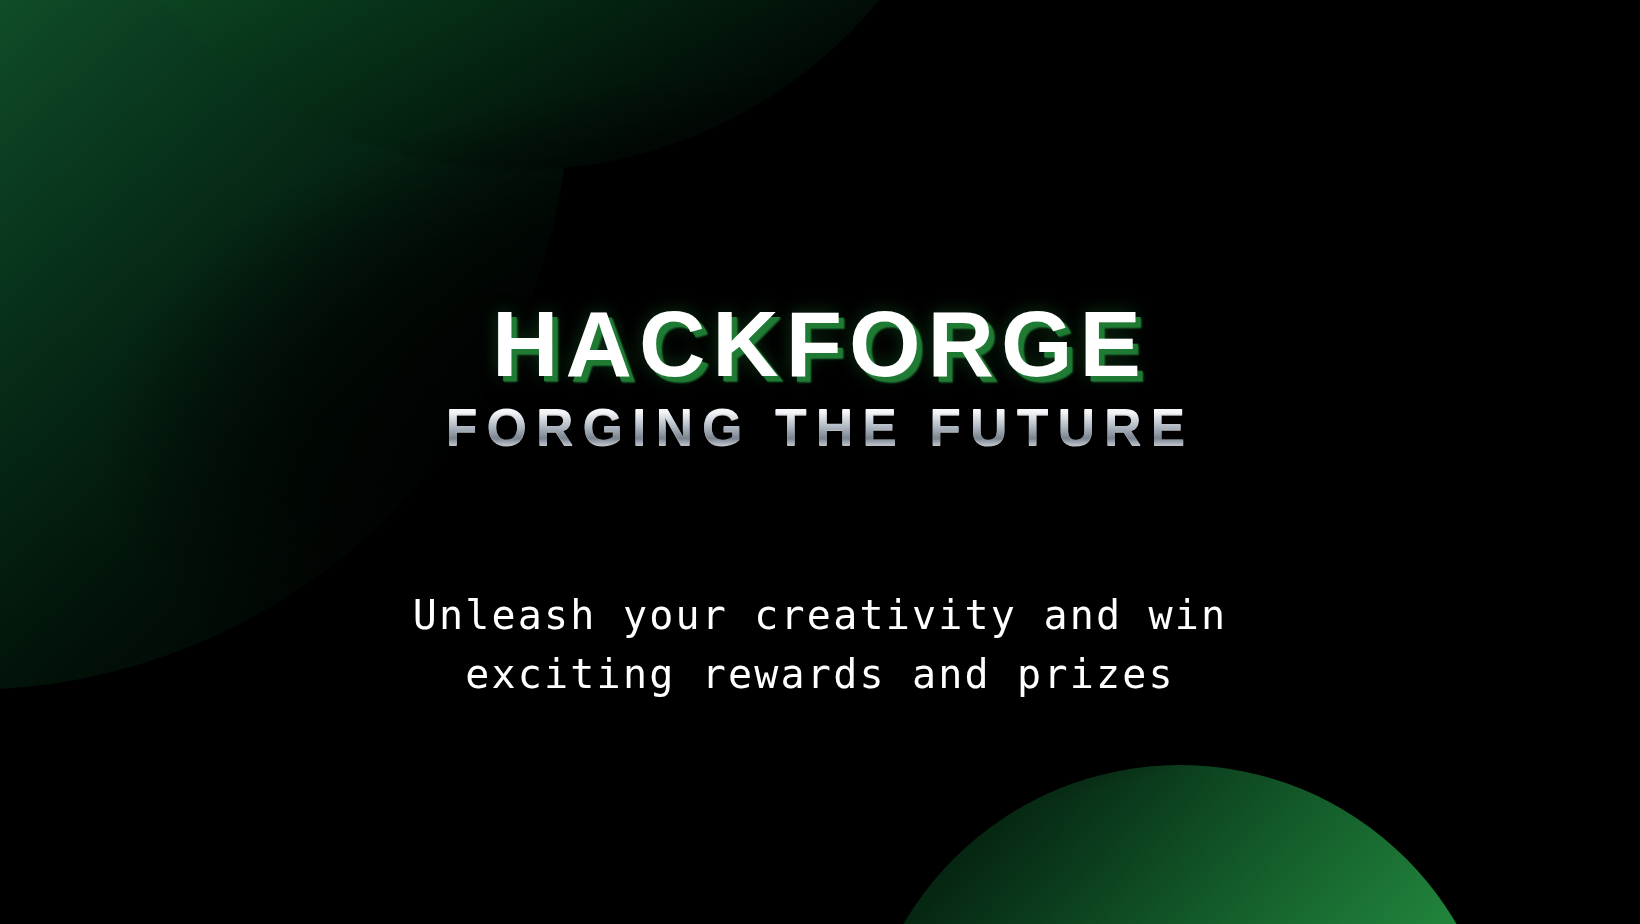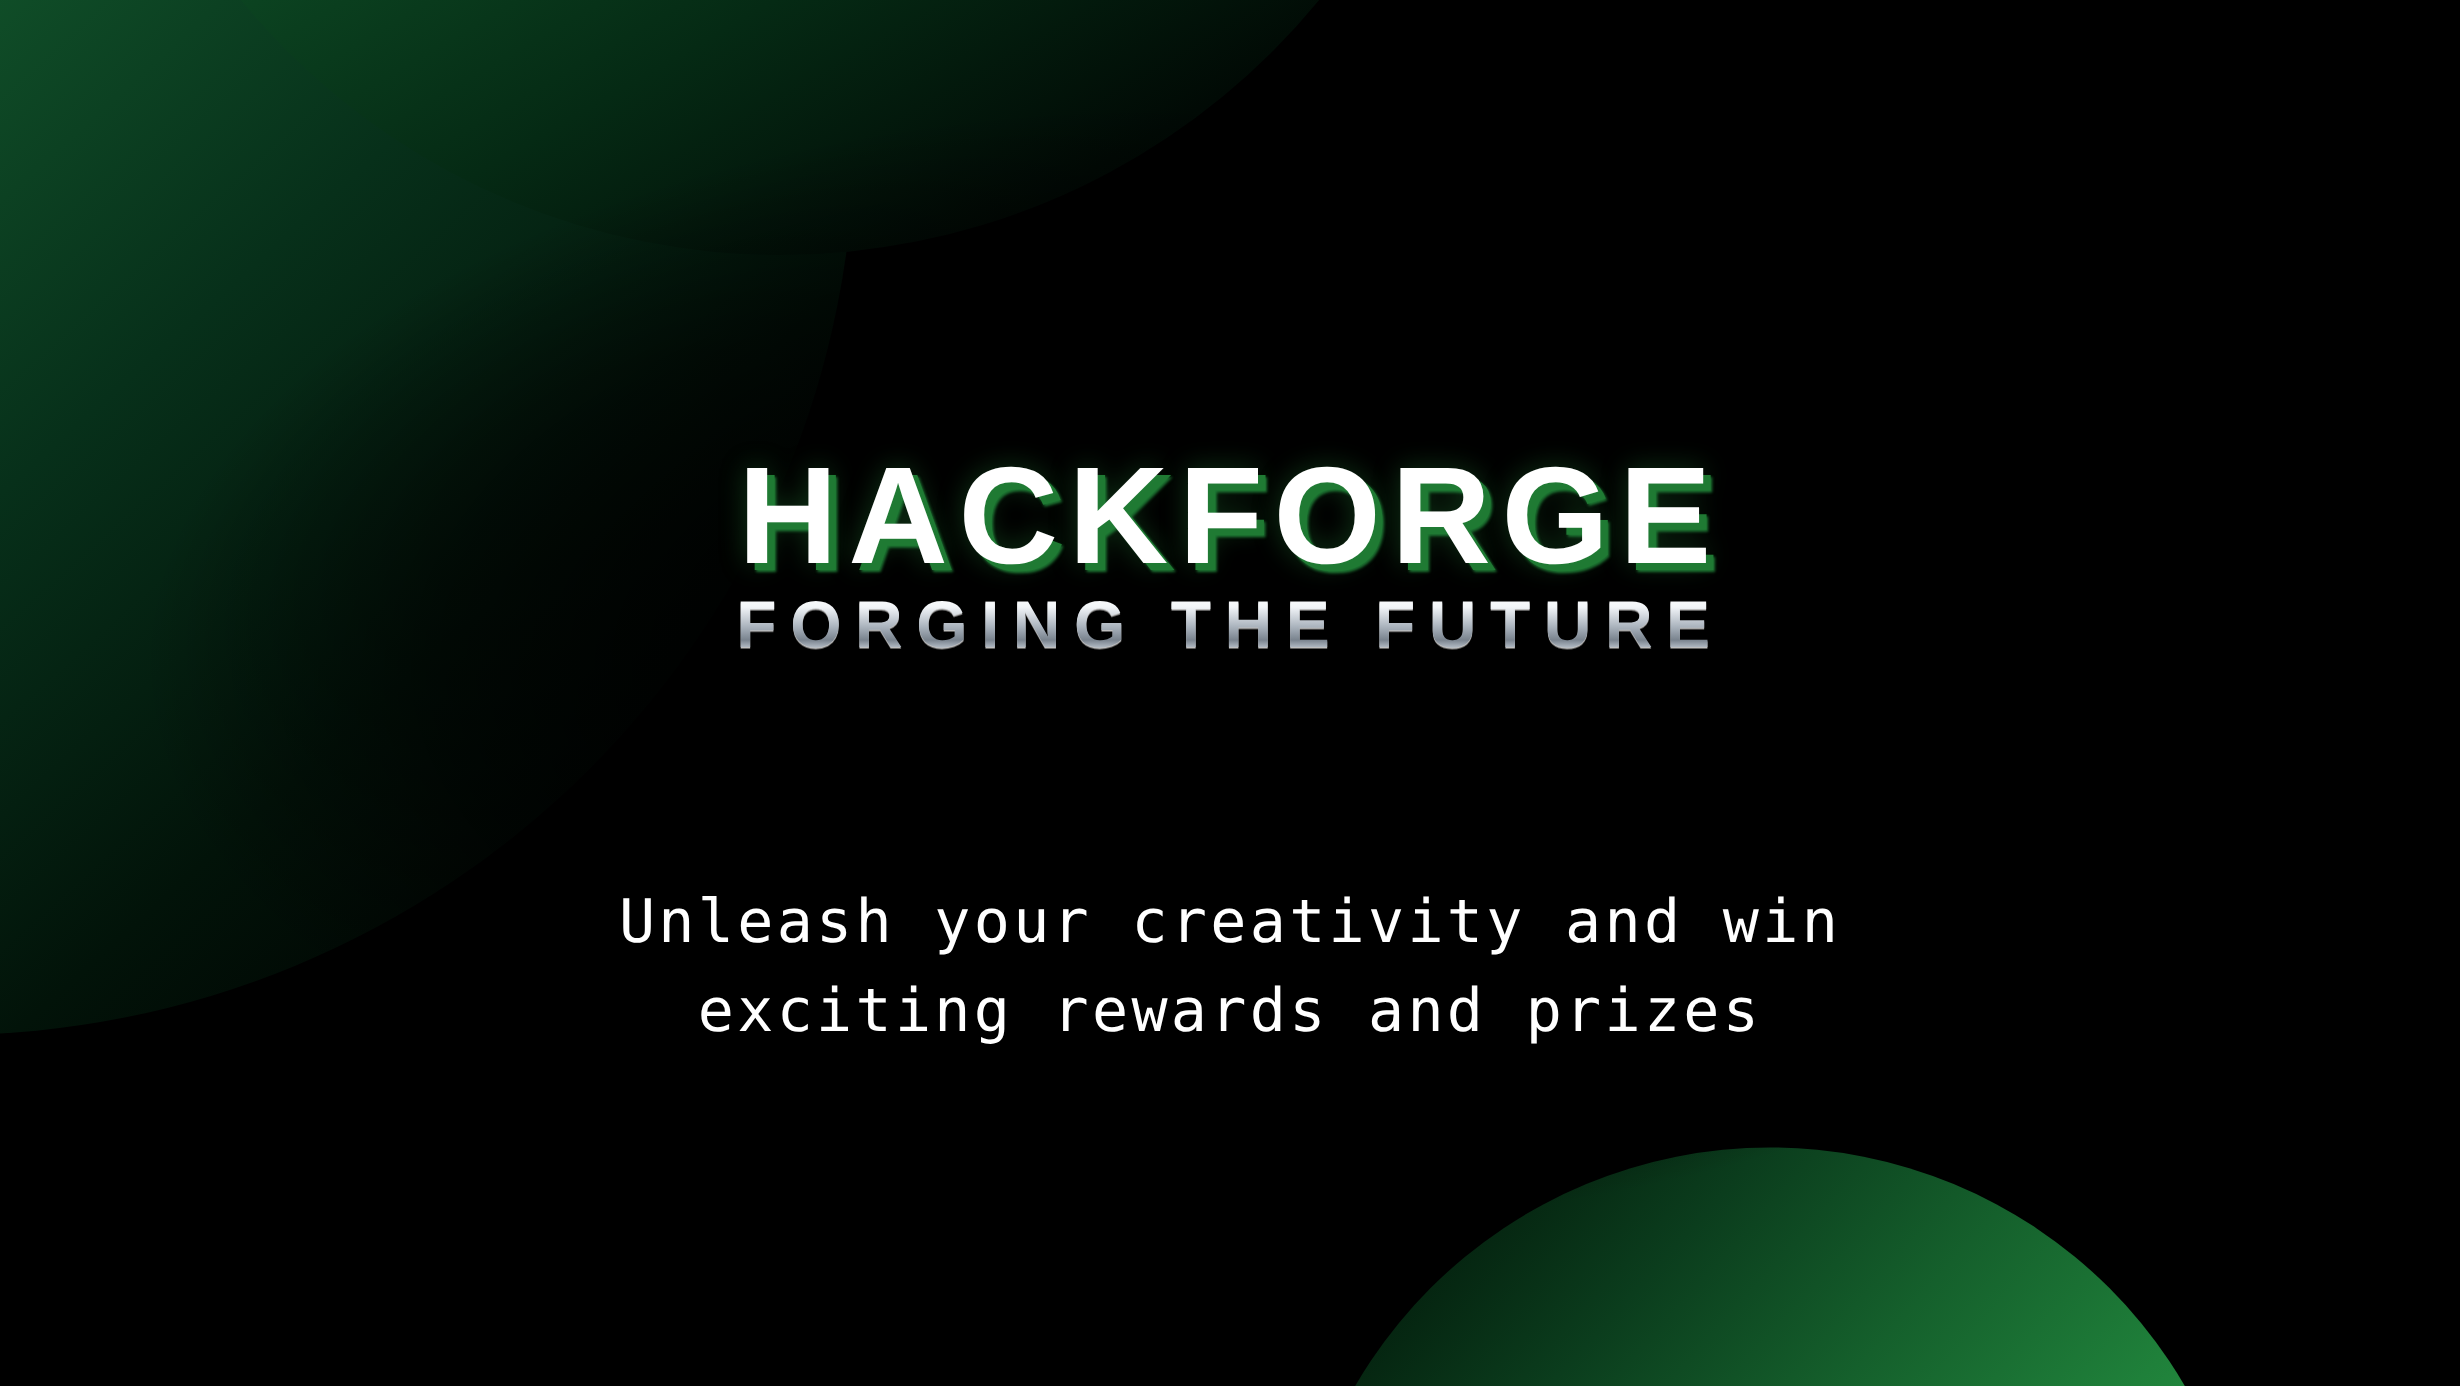--- a/index.html
+++ b/index.html
@@ -140,21 +140,21 @@
   }
 
   .subtitle {
     position: absolute;
     left: 0;
     right: 0;
     top: 358px;
     text-align: center;
     font-family: "Liberation Sans", sans-serif;
     font-weight: 700;
-    font-size: 44px;
+    font-size: 52px;
     line-height: 1.0;
     letter-spacing: 9px;
     white-space: nowrap;
     color: #c6ccd4;
     background-image: linear-gradient(180deg,
         #ffffff 0%,
         #f2f5f8 22%,
         #aab3bd 52%,
         #79838e 72%,
         #c9d1da 88%,

